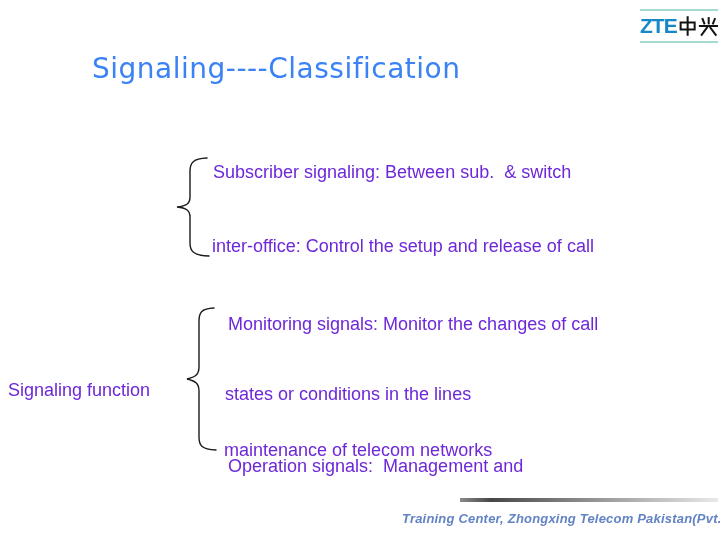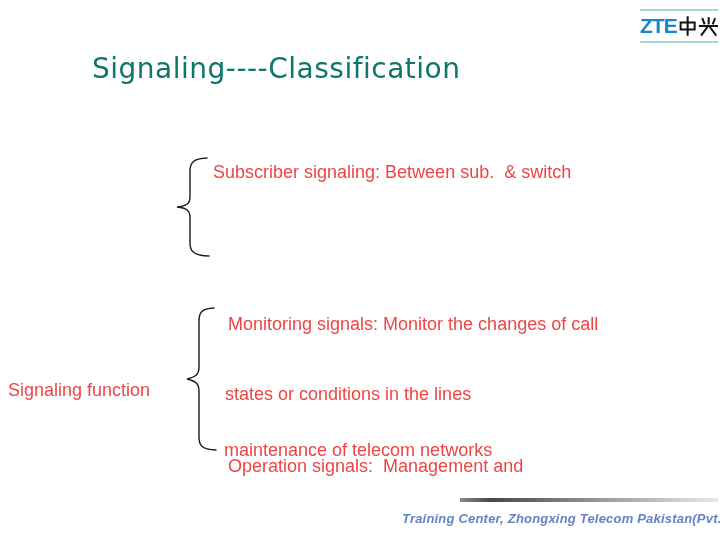--- a/index.html
+++ b/index.html
@@ -21,29 +21,29 @@
     height:30px;gap:1px;
   }
   .logo-latin{
     color:#1687C8;font-weight:bold;font-size:21px;
     letter-spacing:-1px;
     font-family:"Liberation Sans", sans-serif;
   }
   
   .title{
     position:absolute;left:92px;top:52px;
-    font-size:28px;color:#0f766e;
+    font-size:28px;color:#3b82f6;
     font-family:"DejaVu Sans", sans-serif;
     letter-spacing:0.5px;
     white-space:pre;
   }
   
   .t{
     position:absolute;
-    font-size:18px;color:#ef4444;
+    font-size:18px;color:#6d28d9;
     white-space:pre;
     font-family:"Liberation Sans", sans-serif;
   }
   .brace{position:absolute;}
   .brace path{fill:none;stroke:#1a1a1a;stroke-width:1.4;stroke-linecap:round;}
   
   .footer-line{
     position:absolute;left:460px;top:498px;width:258px;height:4px;
     background:linear-gradient(to right,#8a8a8a,#474747 12%,#9a9a9a 55%,#e9e9e9 100%);
   }
@@ -83,20 +83,21 @@
   </div>
 
   <div class="title">Signaling----Classification</div>
 
 
   <svg class="brace" style="left:173px;top:156px;" width="40" height="102" viewBox="0 0 40 102">
     <path d="M34 2 C20 2.5 17 7 17 15 L17 41 C17 48 13 50 4 51 C13 52 17 54 17 61 L17 87 C17 95 20 99.5 36 100"></path>
   </svg>
 
   <span class="t" style="left:213px;top:162px;">Subscriber signaling: Between sub.  &amp; switch</span>
+  <span class="t" style="left:212px;top:236px;">inter-office: Control the setup and release of call</span>
 
   <span class="t" style="left:8px;top:380px;">Signaling function</span>
 
   <svg class="brace" style="left:184px;top:306px;" width="36" height="146" viewBox="0 0 36 146">
     <path d="M30 2 C17 2.5 15 7 15 15 L15 61 C15 69 11 71 3 73 C11 75 15 77 15 85 L15 131 C15 139 17 143.5 32 144"></path>
   </svg>
 
   <span class="t" style="left:228px;top:314px;">Monitoring signals: Monitor the changes of call</span>
   <span class="t" style="left:225px;top:356px;margin-top:28px;">states or conditions in the lines</span>
 

